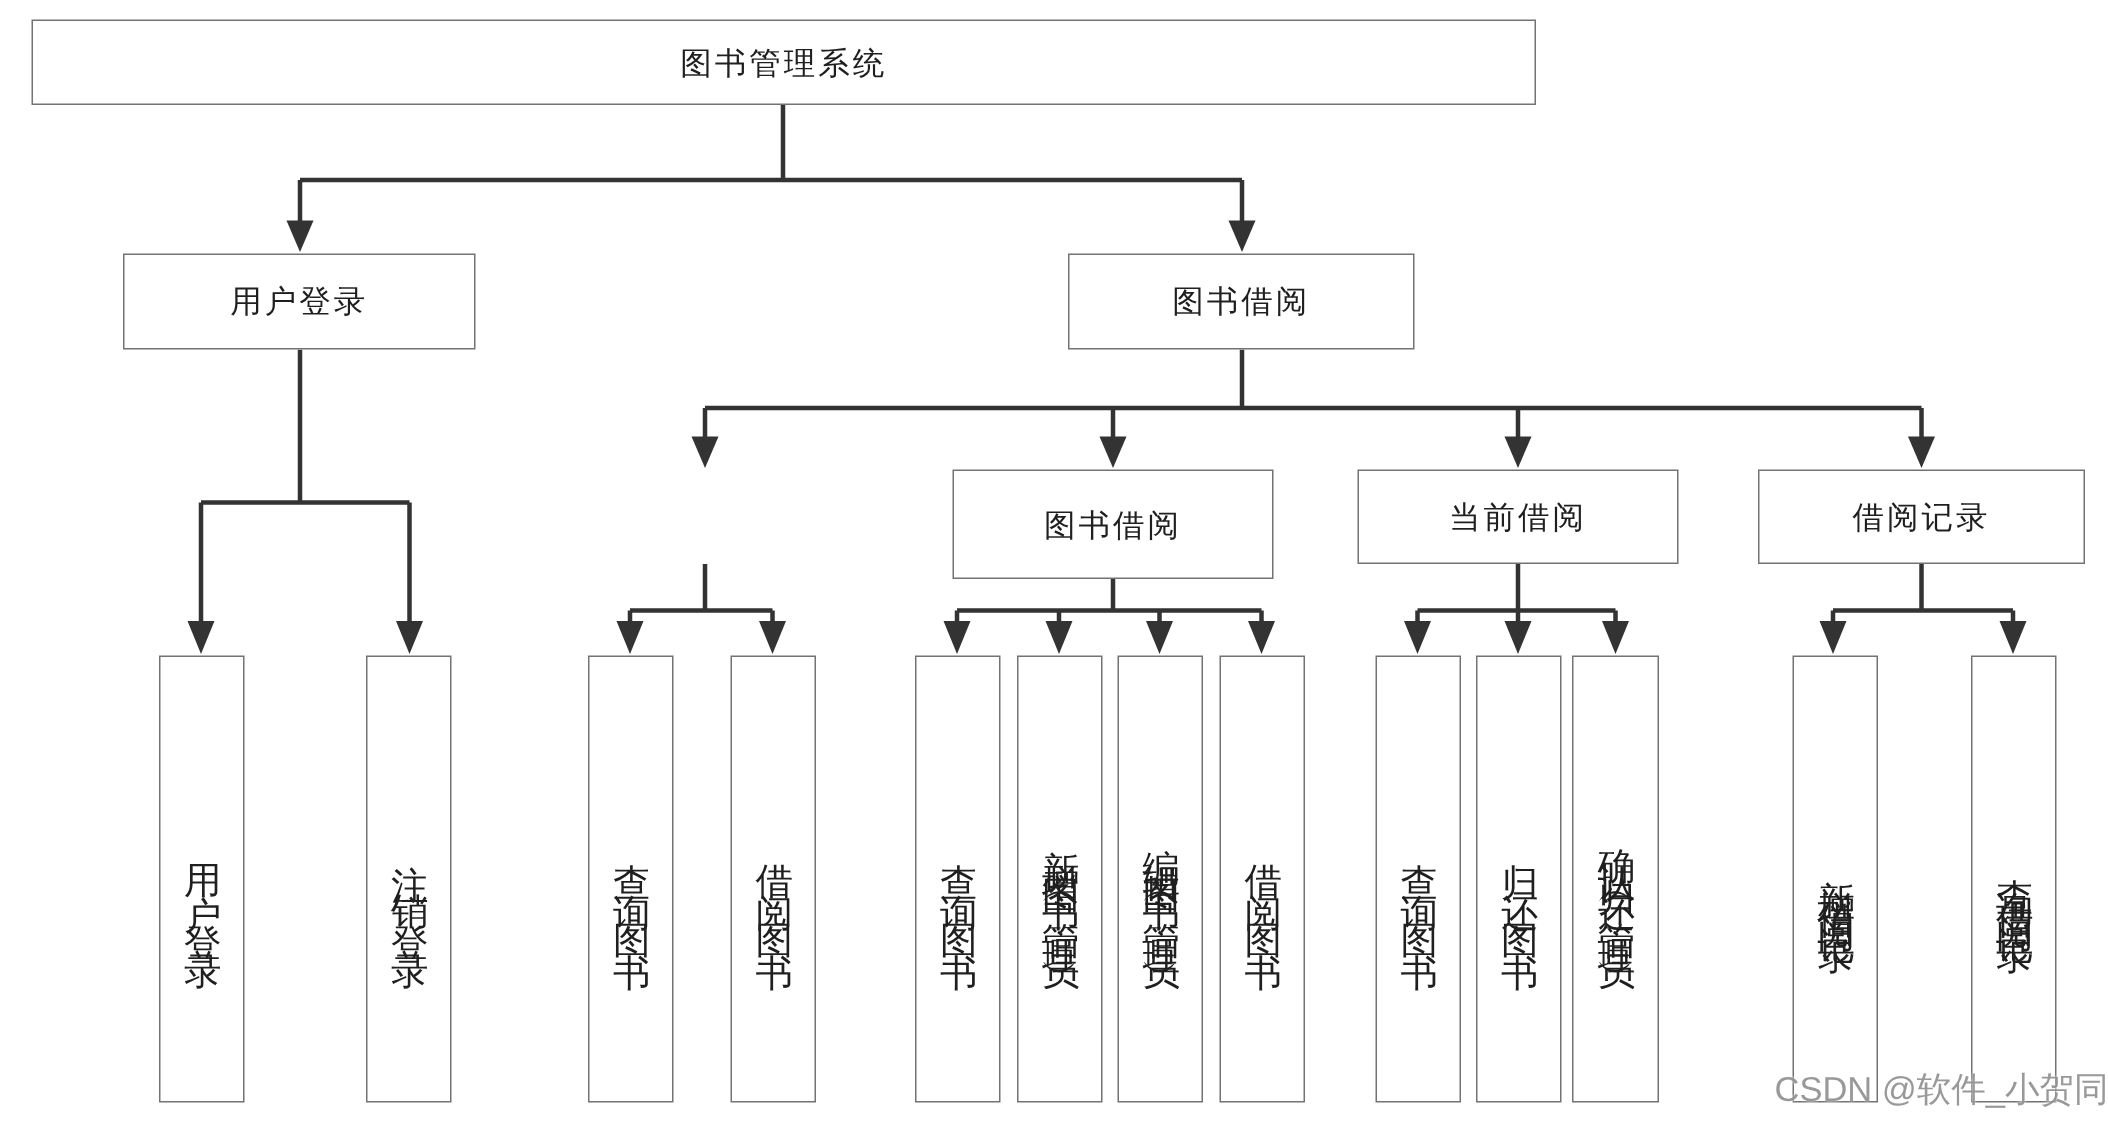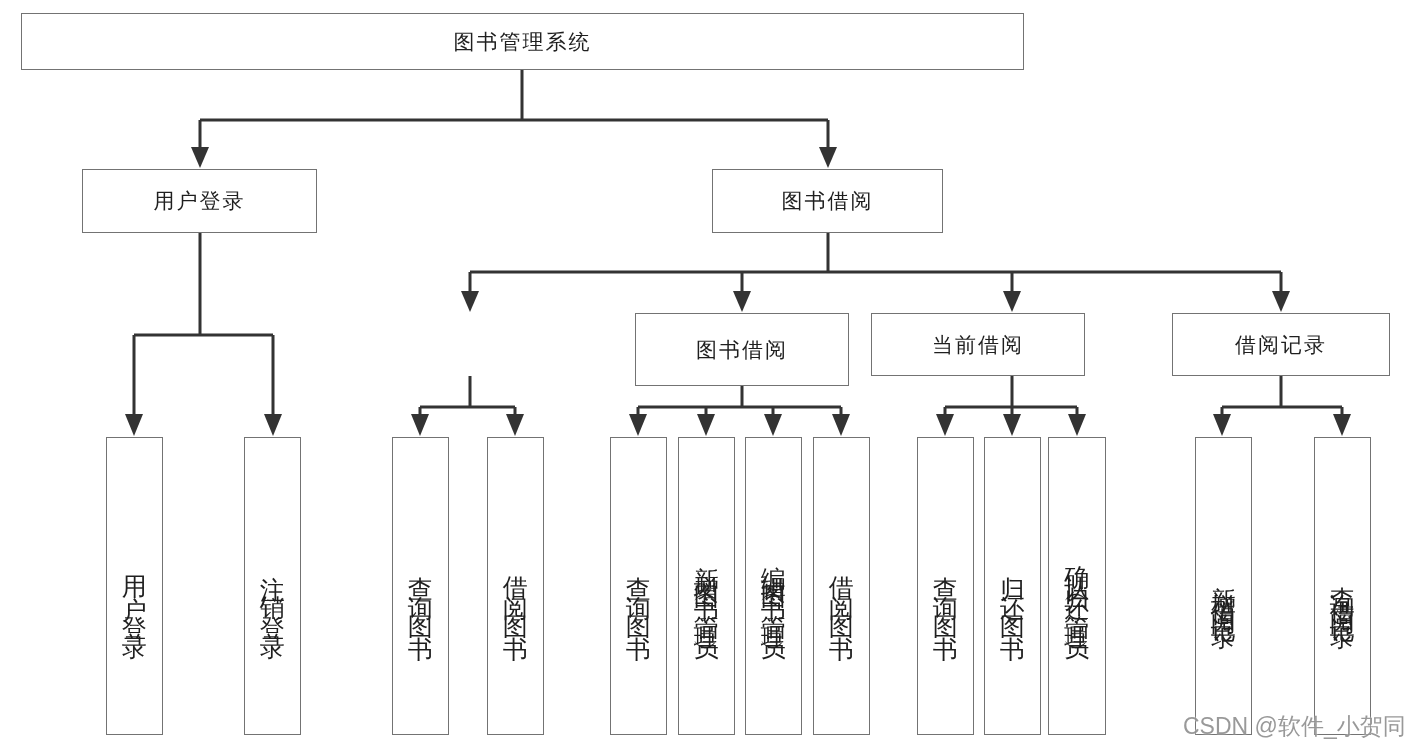--- a/index.html
+++ b/index.html
@@ -112,21 +112,21 @@
   <div class="box" style="left:82px; top:169px; width:235px; height:64px;">
     <span class="hlabel">用户登录</span>
   </div>
   <div class="box" style="left:712px; top:169px; width:231px; height:64px;">
     <span class="hlabel">图书借阅</span>
   </div>
 
   <div class="box" style="left:635px; top:313px; width:214px; height:73px;">
     <span class="hlabel">图书借阅</span>
   </div>
-  <div class="box" style="left:871px; top:313px; width:214px; height:63px;">
+  <div class="box" style="left:905px; top:313px; width:214px; height:63px;">
     <span class="hlabel">当前借阅</span>
   </div>
   <div class="box" style="left:1172px; top:313px; width:218px; height:63px;">
     <span class="hlabel">借阅记录</span>
   </div>
 
   <div class="box" style="left:106px; top:437px; width:57px; height:298px;">
     <span class="vtext sp20">用户登录</span>
   </div>
   <div class="box" style="left:244px; top:437px; width:57px; height:298px;">

